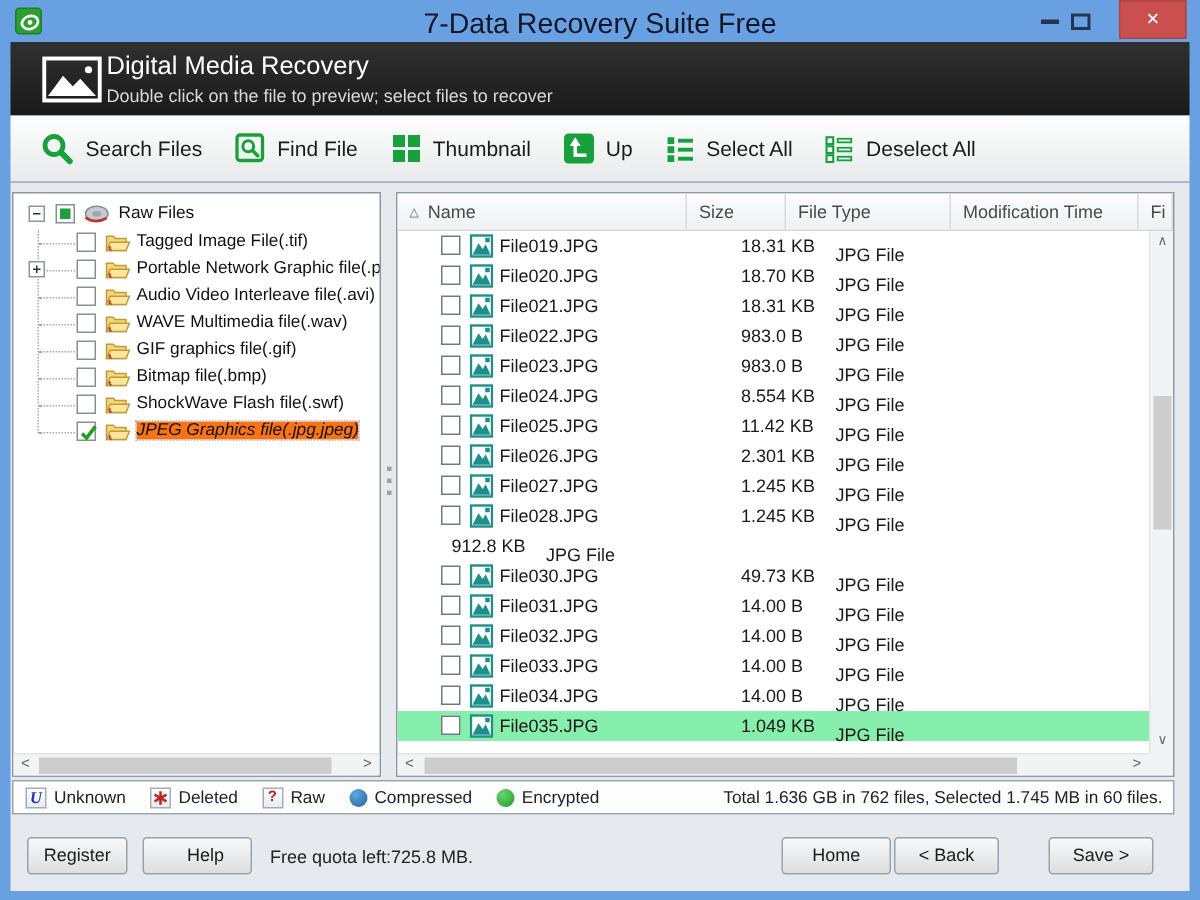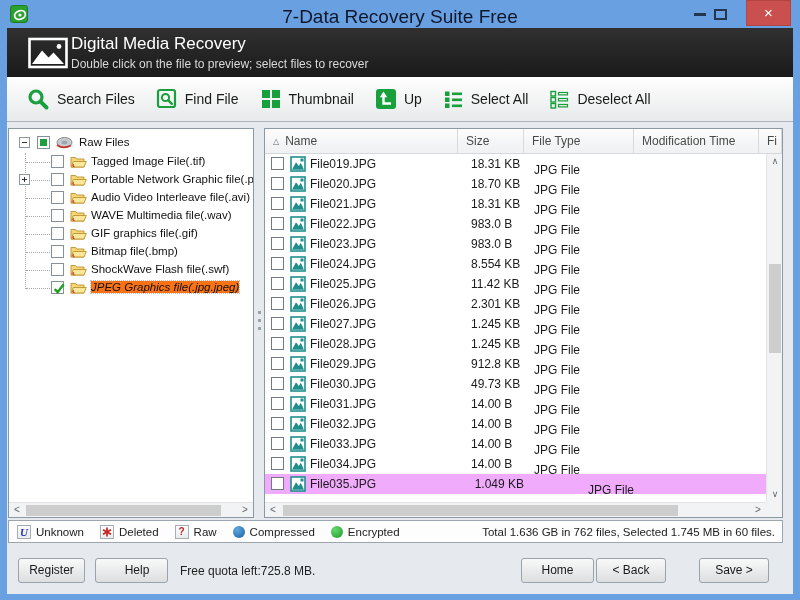--- a/index.html
+++ b/index.html
@@ -68,22 +68,22 @@
   
   .table-pane { position:absolute; left:264px; top:128px; width:519px; height:390px;
                 background:#fff; border:1px solid #8C99A3; overflow:hidden; }
   .thead { position:absolute; left:0; top:0; right:0; height:25px;
            background:linear-gradient(#FCFCFC,#EFF1F2); border-bottom:1px solid #D5D8DB;
            display:flex; font-size:12px; color:#4A4A4A; }
   .hc { border-right:1px solid #D8DBDE; display:flex; align-items:center; padding-left:8px; white-space:nowrap; overflow:hidden; }
   .hname { width:193px; gap:6px; } .hsize { width:66px; } .htype { width:110px; } .hmod { width:125px; } .hextra { flex:1; }
   .sort { font-family:"DejaVu Sans",sans-serif; font-size:8px; color:#666; }
   .tbody { position:absolute; left:0; top:25px; right:16px; bottom:15px; overflow:hidden; }
-  .trow { display:flex; height:20px; align-items:center; font-size:12px; color:#1A1A1A; }
-  .trow.selected { background:#f0abfc;text-align:right; }
+  .trow { display:flex; height:20px; align-items:center; font-size:12px; color:#1A1A1A;padding-left:23px; }
+  .trow.selected { background:#86efac; }
   .c { white-space:nowrap; overflow:hidden; }
   .cname { width:193px; position:relative; height:20px; }
   .csize { width:66px; padding-left:13px; } .ctype { width:110px; padding-left:10px;margin-top:12px; } .cmod { flex:1; }
   .cb2 { position:absolute; left:6px; top:3px; width:13px; height:13px; background:#fff; border:1px solid #6E7A84; }
   .imgicon { position:absolute; left:25px; top:2px; }
   .fname { position:absolute; left:45px; top:3px; }
 
   
   .vscroll { position:absolute; right:0; top:25px; bottom:15px; width:16px; background:#F2F3F4; border-left:1px solid #E2E4E6; }
   .varrow { position:absolute; left:0; width:16px; height:15px; text-align:center; font-size:9px; color:#5E6870;
@@ -532,31 +532,20 @@
               <rect x="10.5" y="2.5" width="3" height="3" fill="#1F8F8C"></rect>
             </svg>
             <span class="fname">File028.JPG</span>
           </div>
           <div class="c csize">1.245 KB</div>
           <div class="c ctype">JPG File</div>
           <div class="c cmod"></div>
         </div>
 
         <div class="trow checked">
-          <div class="c cname">
-            <span class="cb2">
-              
-            </span>
-            <svg class="imgicon" width="16" height="16" viewBox="0 0 16 16">
-              <rect x="1" y="1" width="14" height="14" fill="#fff" stroke="#1F8F8C" stroke-width="1.6"></rect>
-              <path d="M2 13.8 L6 6.2 L8.8 10 L10.8 6.8 L14 13.8 Z" fill="#1F8F8C"></path>
-              <rect x="10.5" y="2.5" width="3" height="3" fill="#1F8F8C"></rect>
-            </svg>
-            <span class="fname">File029.JPG</span>
-          </div>
           <div class="c csize">912.8 KB</div>
           <div class="c ctype">JPG File</div>
           <div class="c cmod"></div>
         </div>
 
         <div class="trow checked">
           <div class="c cname">
             <span class="cb2">
               
             </span>

